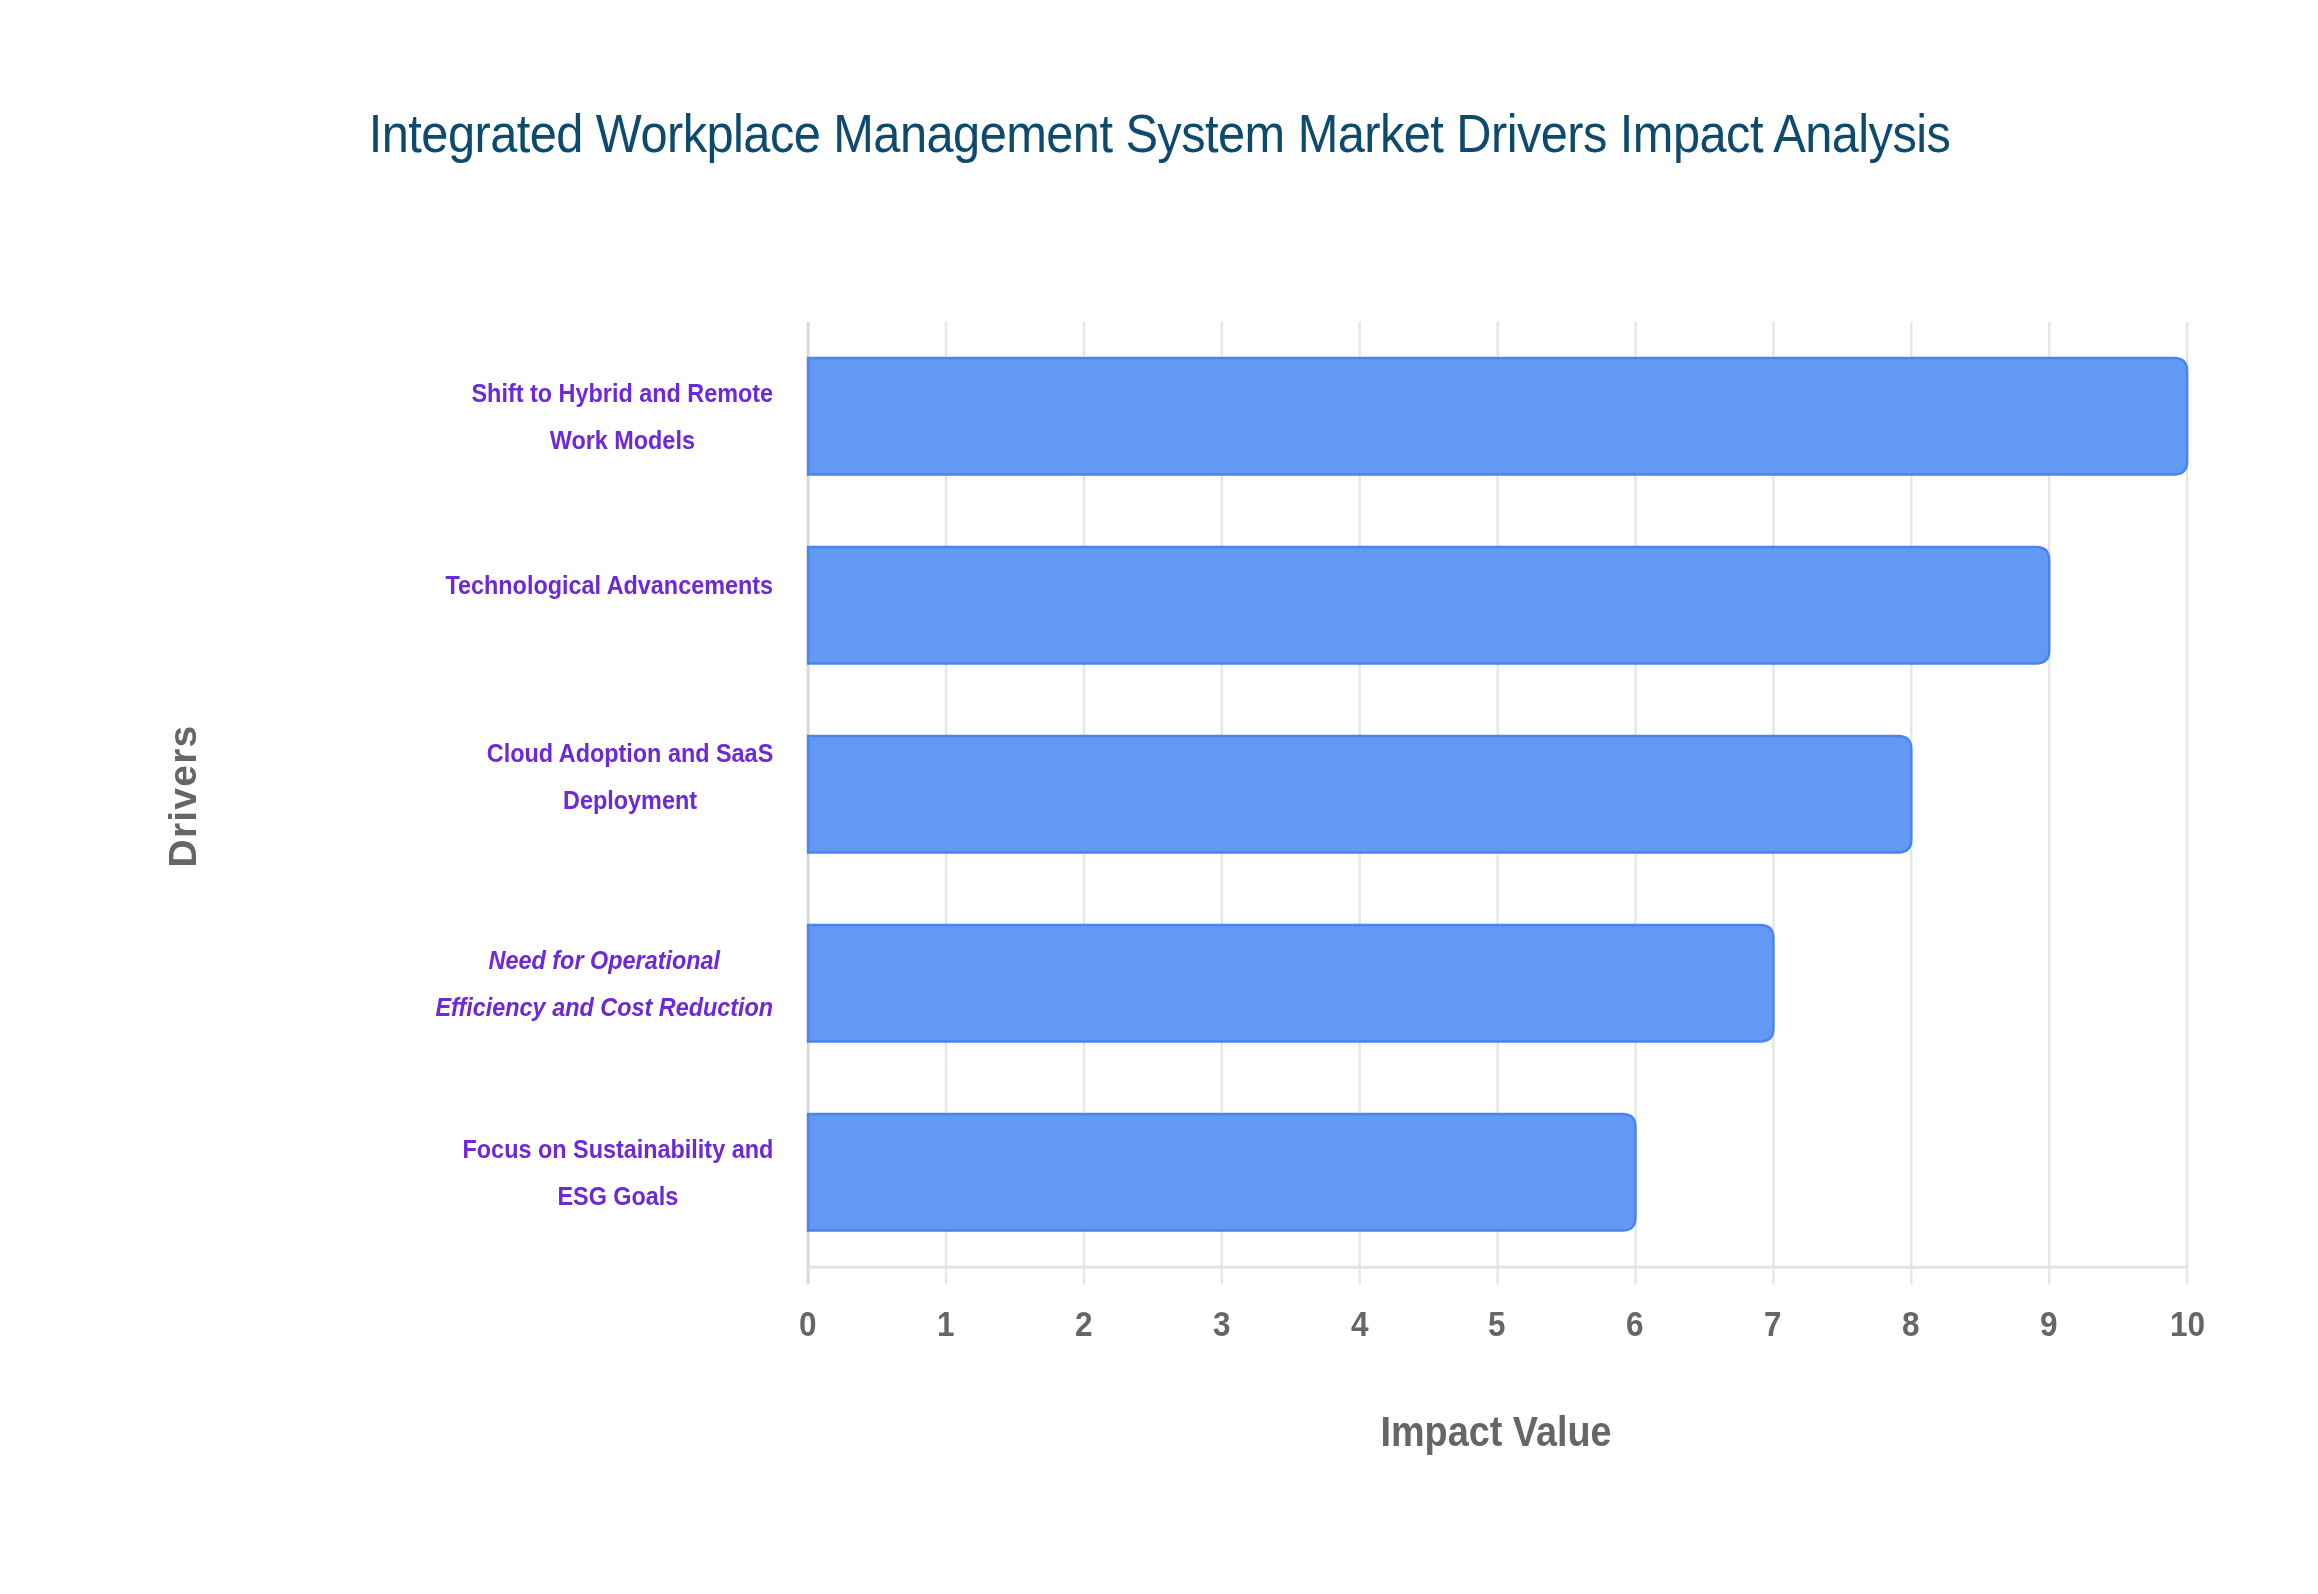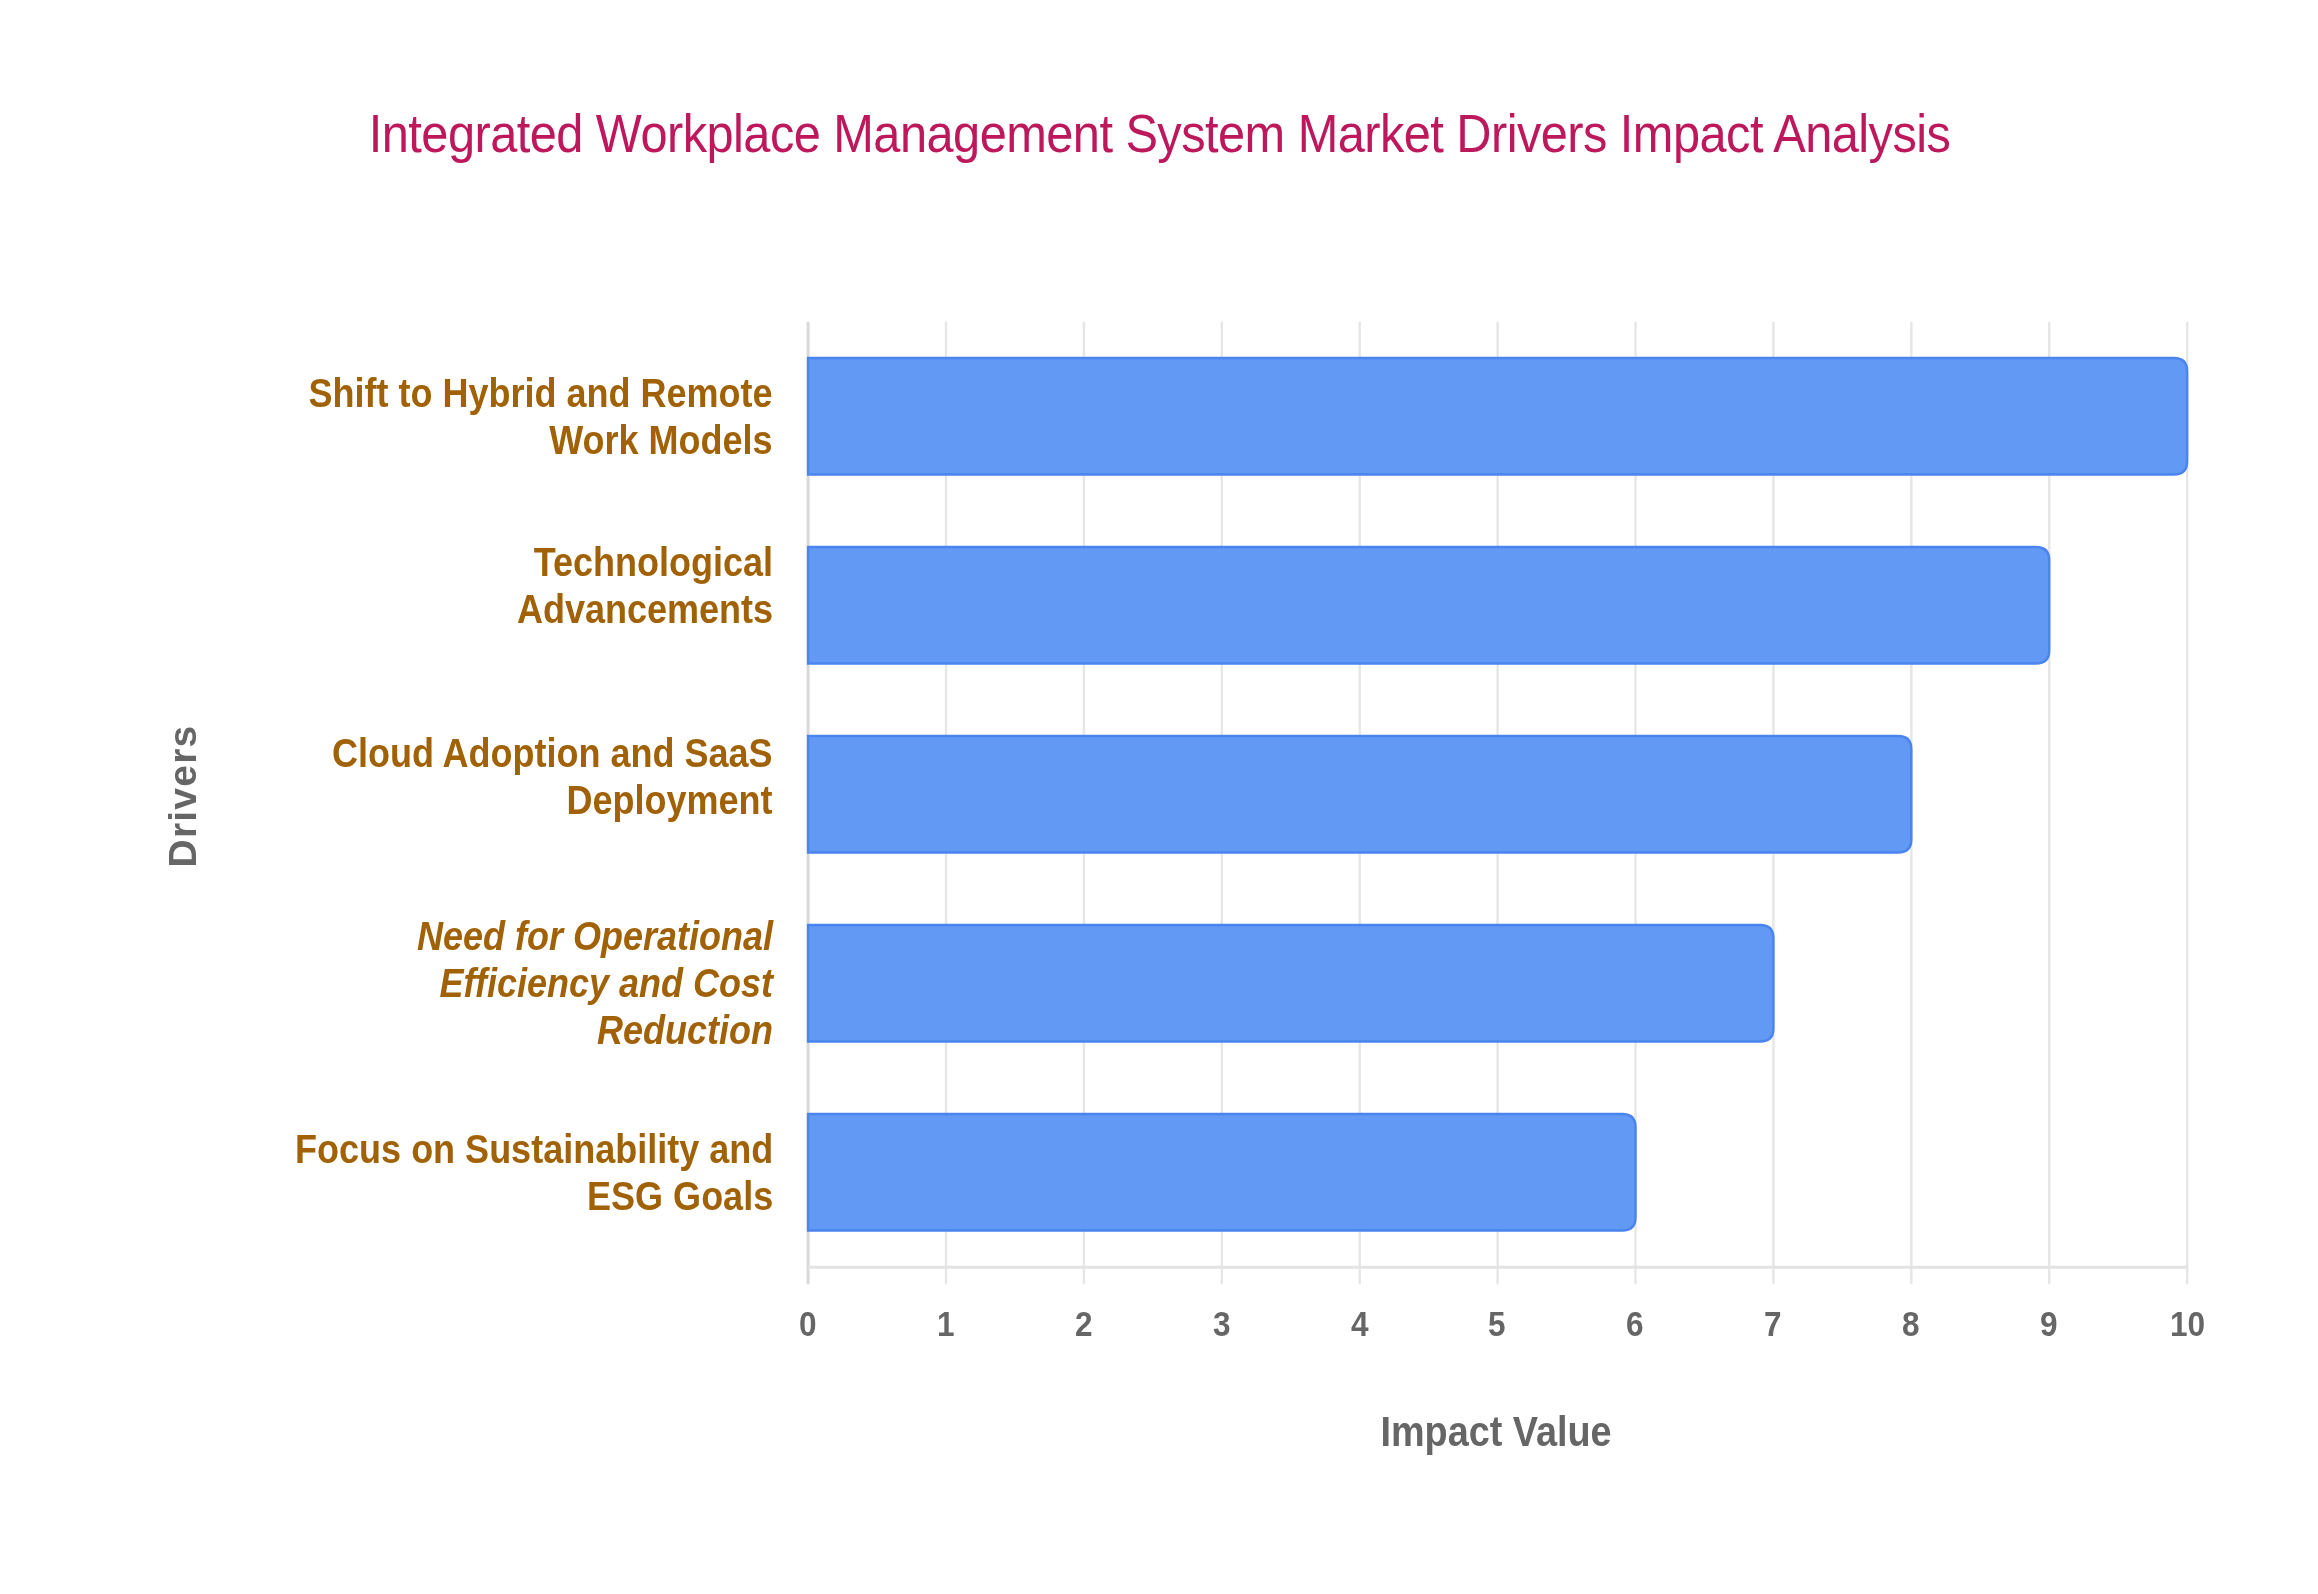--- a/index.html
+++ b/index.html
@@ -1,26 +1,26 @@
 <!DOCTYPE html>
 <html style="font-size:9.7px"><head>
 <meta charset="utf-8">
 <style>
   html, body { margin:0; padding:0; background:#ffffff; }
   body { width:2319px; height:1594px; position:relative; overflow:hidden; font-family:"Liberation Sans", sans-serif; }
   #chart-title {
     position:absolute; left:0; top:103px; width:2319px; text-align:center;
-    font-family:"Liberation Sans", sans-serif; font-size:53px; color:#be185d; font-weight:normal;
+    font-family:"Liberation Sans", sans-serif; font-size:53px; color:#0c4a6e; font-weight:normal;
     letter-spacing:-0.6px;
   }
   #chart-title span { display:inline-block; transform:scaleX(0.92); transform-origin:center; }
   #plot { position:absolute; left:0; top:0; width:2319px; height:1594px; }
   .ylab {
-    position:absolute; right:1546px; width:543px; text-align:right;
-    font-size:40px; font-weight:bold; color:#a16207; line-height:47px;
+    position:absolute; right:1546px; width:543px; text-align:center;
+    font-size:26px; font-weight:bold; color:#6d28d9; line-height:47px;
     display:flex; align-items:center; justify-content:flex-end;
   }
   .ylab span { display:inline-block; transform:scaleX(0.9); transform-origin:right center; white-space:pre-line; }
   .xtick {
     position:absolute; top:1304px; width:72px; margin-left:-36px; text-align:center;
     font-size:35px; font-weight:bold; color:#666666;
   }
   .xtick span { display:inline-block; transform:scaleX(0.9); }
   #y-title {
     position:absolute; left:183px; top:796px; transform:translate(-50%,-50%) rotate(-90deg);

